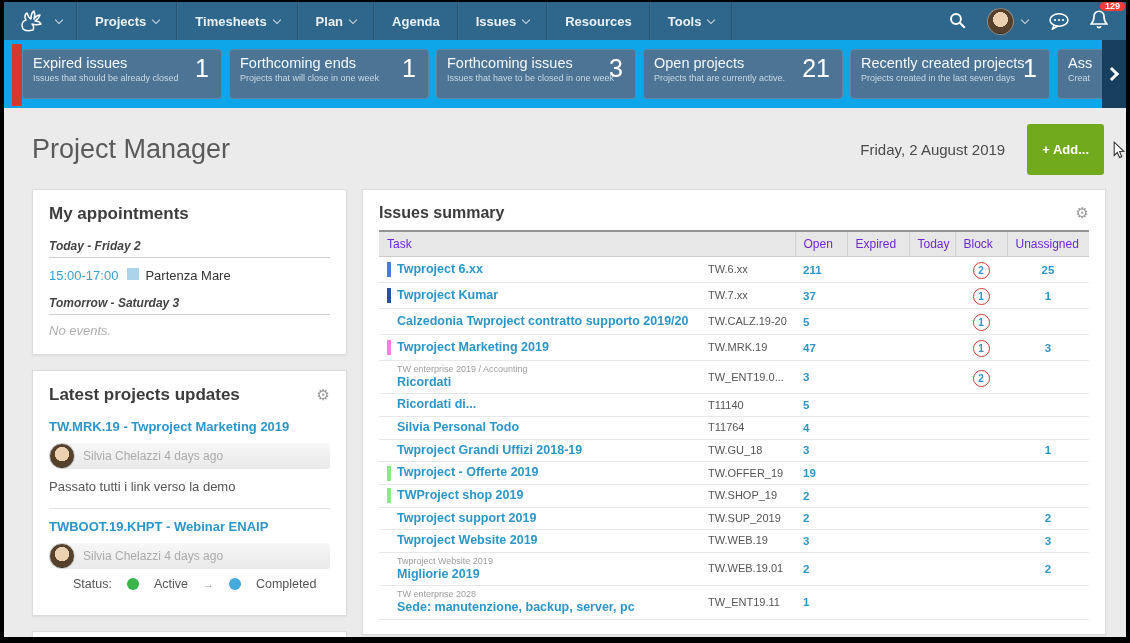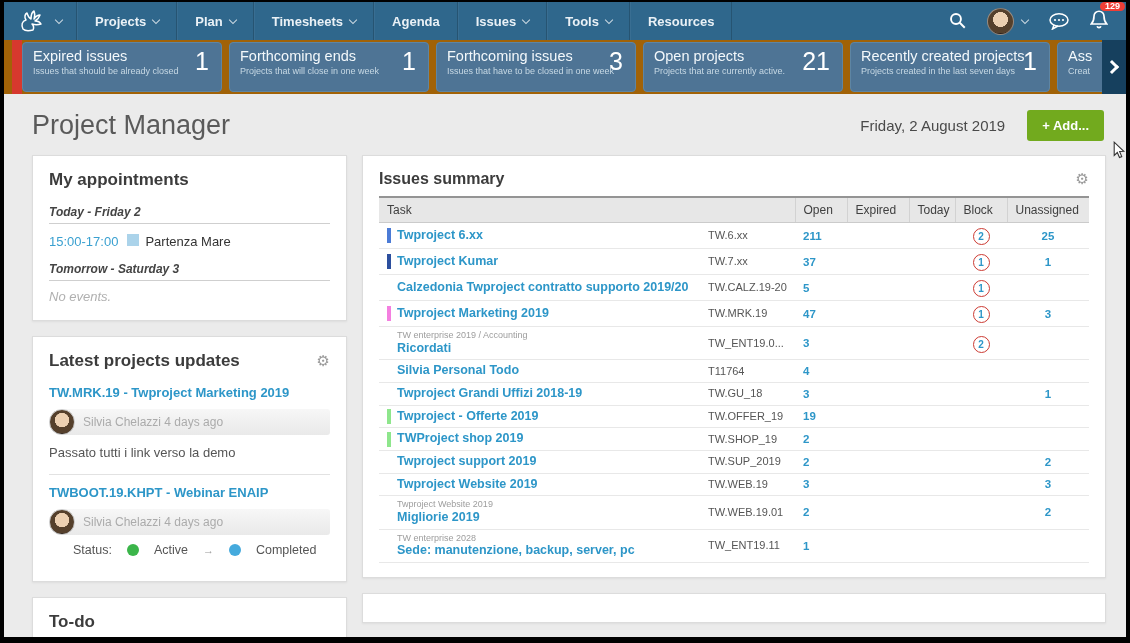--- a/index.html
+++ b/index.html
@@ -18,42 +18,42 @@
   .nav-right { margin-left:auto; display:flex; align-items:center; gap:20px; padding-right:18px; }
   .nav-avatar-wrap { display:flex; align-items:center; gap:8px; }
   .avatar { border-radius:50%;
             background: radial-gradient(circle at 50% 42%, #ecd0b2 0 38%, #55402c 40% 72%, #2f2218 73% 100%); }
   .nav-avatar { width:27px; height:27px; border:1px solid rgba(255,255,255,.4); }
   .bell-wrap { position:relative; }
   .nav-badge { position:absolute; top:-7px; left:10px; background:#ef3e36; color:#fff; font-size:9px;
                font-weight:bold; border-radius:8px; padding:0 5px; line-height:1; }
 
   
-  .cards-strip { position:relative; height:54px; background:#a16207; display:flex; align-items:center;
+  .cards-strip { position:relative; height:68px; background:#0ea5e9; display:flex; align-items:center;
                  padding-left:18px; overflow:hidden; }
   .stat-card { position:relative; width:200px; min-width:200px; height:50px; margin-right:7px;
                background:#4e7495; border:1px solid #5e85a3; border-radius:4px; padding:5px 10px;
                color:#fff; cursor:pointer; }
   .stat-card.accent-red::before { content:""; position:absolute; left:-11px; top:-6px; bottom:-8px;
                width:10px; background:#d6382e; }
   .stat-title { font-size:14.5px; color:#f3f8fb; font-weight:400; white-space:nowrap; overflow:hidden; }
   .stat-value { position:absolute; right:12px; top:4px; font-size:25px; font-weight:300; color:#fff; }
   .stat-sub   { font-size:9px; color:#c6d8e4; margin-top:2px; white-space:nowrap; overflow:hidden; }
   .cards-arrow { position:absolute; right:0; top:0; bottom:0; width:24px; background:#16405e; z-index:3;
                  display:flex; align-items:center; justify-content:center; cursor:pointer; }
   .cards-arrow .arr { width:10px; height:10px; border-right:3px solid #fff; border-bottom:3px solid #fff;
                  transform:rotate(-45deg); margin-right:4px; }
 
   
   .page-header { display:flex; align-items:center; padding:16px 22px 10px 28px; }
   .page-title { font-size:27px; font-weight:300; color:#5a5a5a; }
   .header-right { margin-left:auto; display:flex; align-items:center; gap:22px; }
   .page-date { font-size:15px; color:#4a4a4a; }
   .add-button { background:#72aa1e; color:#fff; font-size:13px; font-weight:bold; border:none;
-                border-radius:3px; padding:8px 15px; cursor:pointer; font-family:inherit; }
+                border-radius:3px; padding:18px 15px; cursor:pointer; font-family:inherit; }
 
   
   .content { display:flex; align-items:flex-start; gap:15px; padding:4px 20px 0 28px; }
   .left-col { width:315px; flex-shrink:0; }
   .right-col { flex:1; min-width:0; }
   .panel { background:#fff; border:1px solid #dcdcdc; box-shadow:0 1px 2px rgba(0,0,0,.06);
            padding:14px 16px; margin-bottom:15px; }
   .panel-title-row { display:flex; align-items:center; margin-bottom:8px; }
   .panel-title { font-size:17px; font-weight:bold; color:#3c3c3c; }
   .gear { margin-left:auto; color:#9a9a9a; font-size:15px; cursor:pointer; line-height:1;
@@ -79,21 +79,21 @@
   .upd-note { color:#555; font-size:13px; margin-top:10px; }
   .upd-status { display:flex; align-items:center; gap:15px; font-size:12.5px; color:#555; margin-top:8px;margin-left:24px; }
   .dot { width:12px; height:12px; border-radius:50%; display:inline-block; }
   .dot-green { background:#3bb54a; }
   .dot-blue  { background:#45aadd; }
   .status-arrow { color:#999; font-size:11px; }
 
   
   table { width:100%; border-collapse:collapse; table-layout:fixed; }
   thead tr { background:#e7e7e7; }
-  th { font-size:12px; font-weight:normal; color:#404040; text-align:left; padding:5px 8px;
+  th { font-size:12px; font-weight:normal; color:#6d28d9; text-align:left; padding:5px 8px;
        border-top:2px solid #949494; border-bottom:1px solid #cbcbcb; }
   th.sep { border-left:1px solid #d2d2d2; }
   td { border-bottom:1px solid #e8e8e8; padding:3px 8px; vertical-align:middle; }
   .task-cell { display:flex; align-items:center; }
   .row-bar { width:4px; height:15px; flex-shrink:0; margin-right:6px; background:transparent; }
   .bar-blue { background:#4b7bd6; } .bar-darkblue { background:#2c4f9e; }
   .bar-pink { background:#f47fe0; } .bar-green { background:#8ee68c; }
   .task-parent { font-size:9px; color:#9d9d9d; line-height:1.2; }
   .task-name { color:#2d96c8; font-weight:bold; font-size:12.5px; cursor:pointer; line-height:1.25;
                white-space:nowrap; overflow:hidden; }
@@ -120,47 +120,47 @@
         <span class="chev"></span>
       </div>
       <div style="display:flex;align-items:stretch;">
 
           <div class="nav-item">
             <span>Projects</span>
             <span class="chev"></span>
           </div>
 
           <div class="nav-item">
+            <span>Timesheets</span>
+            <span class="chev"></span>
+          </div>
+
+          <div class="nav-item">
             <span>Plan</span>
-            <span class="chev"></span>
-          </div>
-
-          <div class="nav-item">
-            <span>Timesheets</span>
             <span class="chev"></span>
           </div>
 
           <div class="nav-item">
             <span>Agenda</span>
 
           </div>
 
           <div class="nav-item">
             <span>Issues</span>
             <span class="chev"></span>
           </div>
 
           <div class="nav-item">
+            <span>Resources</span>
+
+          </div>
+
+          <div class="nav-item">
             <span>Tools</span>
             <span class="chev"></span>
-          </div>
-
-          <div class="nav-item">
-            <span>Resources</span>
-
           </div>
         </div>
       <div class="nav-right">
         <svg width="18" height="18" viewBox="0 0 16 16" fill="none" stroke="#fff" stroke-width="1.7">
           <circle cx="6.2" cy="6.2" r="4.4"></circle>
             <line x1="9.6" y1="9.6" x2="14" y2="14"></line>
         </svg>
         <div class="nav-avatar-wrap">
           <div class="avatar nav-avatar"></div>
           <span class="chev"></span>
@@ -428,20 +428,39 @@
                   <td class="num-cell"></td>
                   <td class="num-cell"></td>
                   <td class="center">
                     <span class="block-circle">
                       <span>2</span>
                     </span>
                   </td>
                   <td class="num-cell center"></td>
                 </tr>
 
+                <tr>
+                  <td>
+                    <div class="task-cell">
+                      <span class="row-bar"></span>
+                      <div style="min-width:0;">
+
+                        <div class="task-name">Ricordati di...</div>
+                      </div>
+                    </div>
+                  </td>
+                  <td class="code-cell">T11140</td>
+                  <td class="num-cell">5</td>
+                  <td class="num-cell"></td>
+                  <td class="num-cell"></td>
+                  <td class="center">
+                    
+                  </td>
+                  <td class="num-cell center"></td>
+                </tr>
 
                 <tr>
                   <td>
                     <div class="task-cell">
                       <span class="row-bar"></span>
                       <div style="min-width:0;">
 
                         <div class="task-name">Silvia Personal Todo</div>
                       </div>
                     </div>

